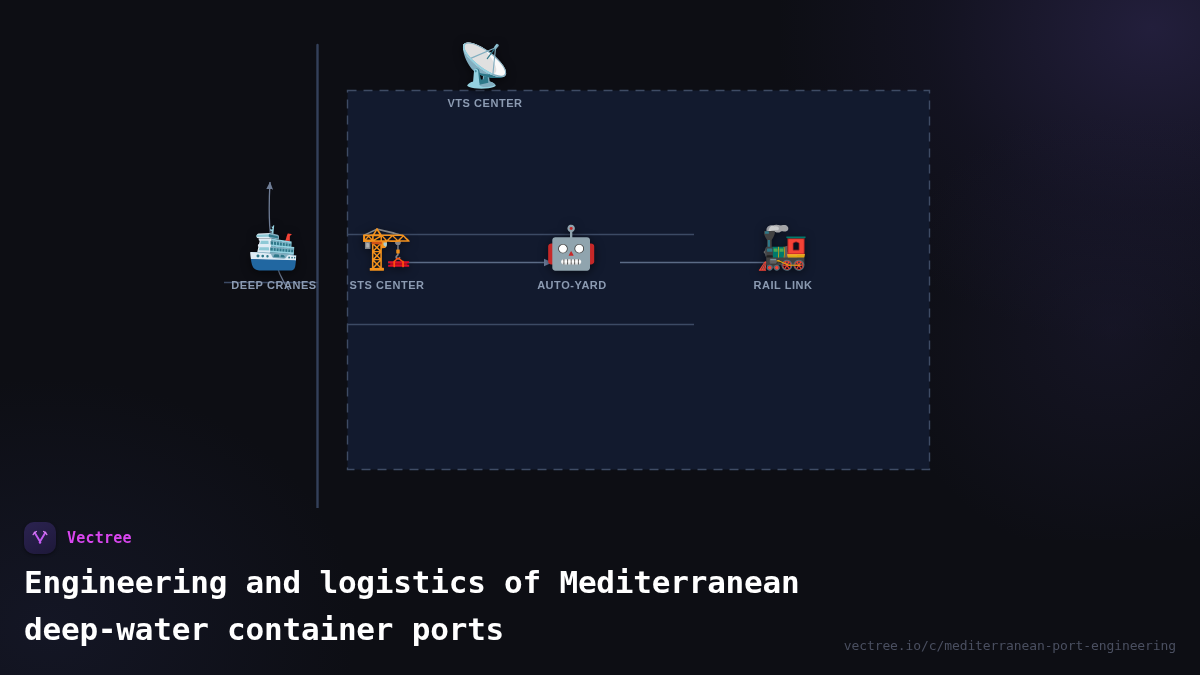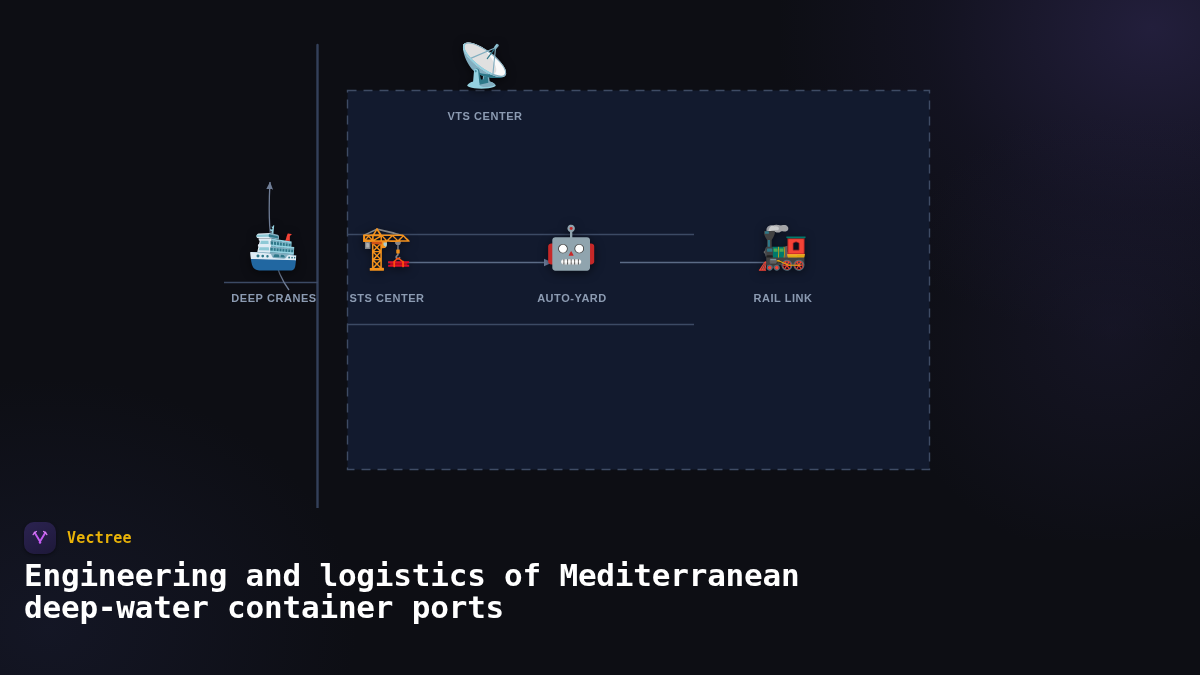--- a/index.html
+++ b/index.html
@@ -64,21 +64,21 @@
   }
   .node .glyph {
     font-size: 42px;
     line-height: 52px;
     height: 52px;
     display: block;
     text-align: center;
     filter: drop-shadow(0 2px 5px rgba(0,0,0,0.55));
   }
   .node .label {
-    margin-top: 18px;
+    margin-top: 5px;
     font-size: 11px;
     font-weight: 700;
     letter-spacing: 0.55px;
     color: #8c9bb2;
     white-space: nowrap;
     text-align: center;
   }
 
   
   #node-deep-berth  { left: 209px; top: 222px; }
@@ -109,33 +109,33 @@
     background: linear-gradient(150deg, #2b2350 0%, #241d44 55%, #1d1838 100%);
     display: flex;
     align-items: center;
     justify-content: center;
     box-shadow: 0 1px 3px rgba(0,0,0,0.5);
   }
   #brand-name {
     font-family: "DejaVu Sans Mono", "Liberation Mono", monospace;
     font-size: 15px;
     font-weight: 700;
-    color: #eab308;
+    color: #d946ef;
     letter-spacing: 0.2px;
   }
 
   #headline {
     position: absolute;
     left: 24px;
     top: 51px;
     width: 790px;
     font-family: "DejaVu Sans Mono", "Liberation Mono", monospace;
     font-size: 31px;
     font-weight: 700;
-    line-height: 32px;
+    line-height: 47px;
     color: #ffffff;
     letter-spacing: -0.2px;
   }
 
   #share-url {
     position: absolute;
     right: 24px;
     bottom: 22px;
     font-family: "DejaVu Sans Mono", "Liberation Mono", monospace;
     font-size: 13px;
@@ -215,14 +215,15 @@
         <path d="M4.6 4.6 L3.1 6.6 M4.6 4.6 L6.4 3.5" fill="none" stroke="#d97ef6" stroke-width="1.3" stroke-linecap="round"></path>
         <path d="M15.4 4.6 L16.9 6.6 M15.4 4.6 L13.6 3.5" fill="none" stroke="#d97ef6" stroke-width="1.3" stroke-linecap="round"></path>
         <circle cx="10" cy="14.6" r="1.25" fill="#c45cf2"></circle>
       </svg>
     </div>
     <span id="brand-name">Vectree</span>
   </div>
 
   <h1 id="headline">Engineering and logistics of Mediterranean deep-water container ports</h1>
 
+  <div id="share-url">vectree.io/c/mediterranean-port-engineering</div>
 
 </div>
 
 </body></html>

